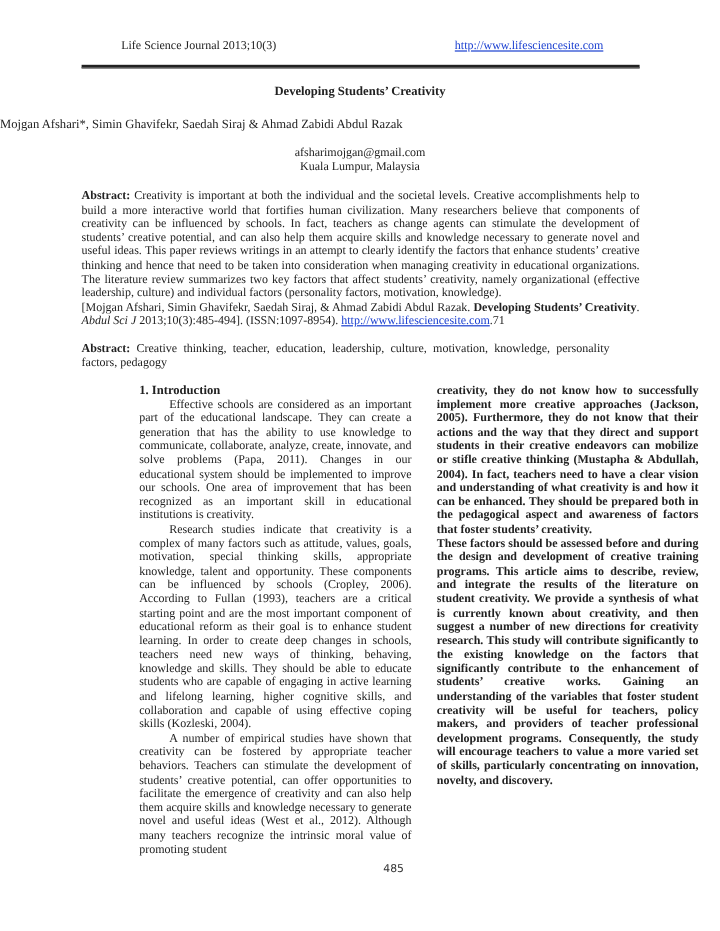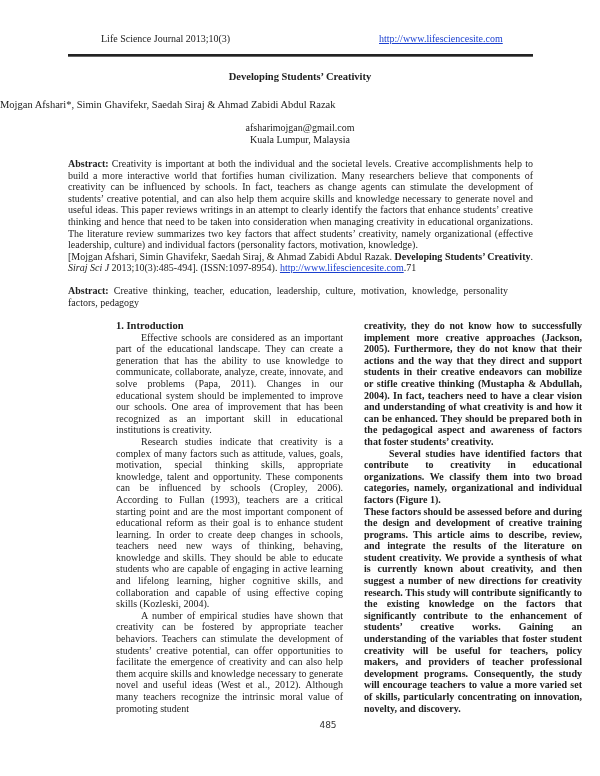--- a/index.html
+++ b/index.html
@@ -37,31 +37,30 @@
 
 <div class="abs title">Developing Students’ Creativity</div>
 <div class="abs authors">Mojgan Afshari*, Simin Ghavifekr, Saedah Siraj &amp; Ahmad Zabidi  Abdul Razak</div>
 <div class="abs affil">
   <div>afsharimojgan@gmail.com</div>
   <div>Kuala Lumpur, Malaysia</div>
 </div>
 
 <div class="abs abstract">
   <div><b>Abstract:</b><span> Creativity is important at both the individual and the societal levels. Creative accomplishments help to build a more interactive world that fortifies human civilization. Many researchers believe that components of creativity can be influenced by schools. In fact, teachers as change agents can stimulate the development of students’ creative potential, and can also help them acquire skills and knowledge necessary to generate novel and useful ideas. This paper reviews writings in an attempt to clearly identify the factors that enhance students’ creative thinking and hence that need to be taken into consideration when managing creativity in educational organizations. The literature review summarizes two key factors that affect students’ creativity, namely organizational (effective leadership, culture) and individual factors (personality factors, motivation, knowledge).</span></div>
-  <div><span>[Mojgan Afshari, Simin Ghavifekr, Saedah Siraj, &amp; Ahmad Zabidi Abdul Razak. </span><b>Developing Students’ Creativity</b><span>. </span><i>Siraj Sci J</i><span> 2013;10(3):485-494]. (ISSN:1097-8954). </span><a class="link">http://www.lifesciencesite.com</a><span>.71</span></div>
+  <div><span>[Mojgan Afshari, Simin Ghavifekr, Saedah Siraj, &amp; Ahmad Zabidi Abdul Razak. </span><b>Developing Students’ Creativity</b><span>. </span><i>Abdul Sci J</i><span> 2013;10(3):485-494]. (ISSN:1097-8954). </span><a class="link">http://www.lifesciencesite.com</a><span>.71</span></div>
 </div>
 
 <div class="abs keywords"><b>Abstract:</b><span> Creative thinking, teacher, education, leadership, culture, motivation, knowledge, personality factors, pedagogy</span></div>
 
 <div class="abs col col-left">
   <p class="section-head">1. Introduction</p>
   <p class="indent">Effective schools are considered as an important part of the educational landscape. They can create a generation that has the ability to use knowledge to communicate, collaborate, analyze, create, innovate, and solve problems (Papa, 2011). Changes in our educational system should be implemented to improve our schools. One area of improvement that has been recognized as an important skill in educational institutions is creativity.</p>
   <p class="indent">Research studies indicate that creativity is a complex of many factors such as attitude, values, goals, motivation, special thinking skills, appropriate knowledge, talent and opportunity. These components can be influenced by schools (Cropley, 2006). According to Fullan (1993), teachers are a critical starting point and are the most important component of educational reform as their goal is to enhance student learning. In order to create deep changes in schools, teachers need new ways of thinking, behaving, knowledge and skills. They should be able to educate students who are capable of engaging in active learning and lifelong learning, higher cognitive skills, and collaboration and capable of using effective coping skills (Kozleski, 2004).</p>
   <p class="indent">A number of empirical studies have shown that creativity can be fostered by appropriate teacher behaviors. Teachers can stimulate the development of students’ creative potential, can offer opportunities to facilitate the emergence of creativity and can also help them acquire skills and knowledge necessary to generate novel and useful ideas (West et al., 2012). Although many teachers recognize the intrinsic moral value of promoting student</p>
 </div>
 
 <div class="abs col col-right">
   <p>creativity, they do not know how to successfully implement more creative approaches (Jackson, 2005). Furthermore, they do not know that their actions and the way that they direct and support students in their creative endeavors can mobilize or stifle creative thinking (Mustapha &amp; Abdullah, 2004). In fact, teachers need to have a clear vision and understanding of what creativity is and how it can be enhanced. They should be prepared both in the pedagogical aspect and awareness of factors that foster students’ creativity.</p>
-  <p class="indent">Several studies have identified factors that contribute to creativity in educational organizations. We classify them into two broad categories, namely, organizational and individual factors (Figure 1).</p>
   <p>These factors should be assessed before and during the design and development of creative training programs. This article aims to describe, review, and integrate the results of the literature on student creativity. We provide a synthesis of what is currently known about creativity, and then suggest a number of new directions for creativity research. This study will contribute significantly to the existing knowledge on the factors that significantly contribute to the enhancement of students’ creative works. Gaining an understanding of the variables that foster student creativity will be useful for teachers, policy makers, and providers of teacher professional development programs. Consequently, the study will encourage teachers to value a more varied set of skills, particularly concentrating on innovation, novelty, and discovery.</p>
 </div>
 
 <div class="abs page-num">485</div>
 
 </body></html>

